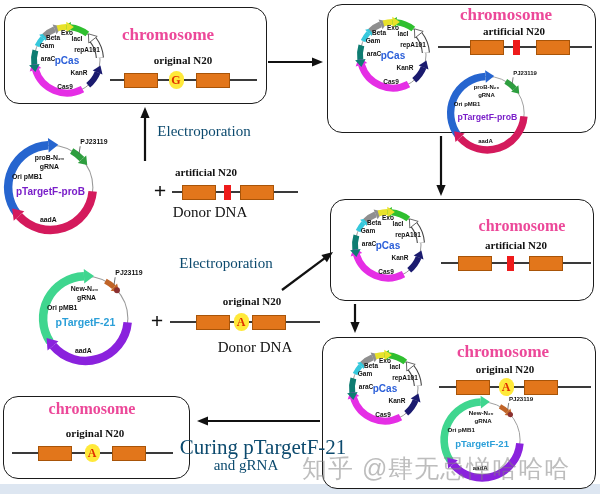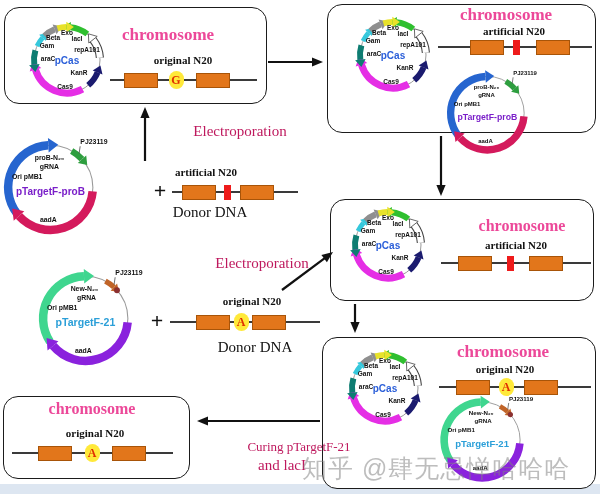--- a/index.html
+++ b/index.html
@@ -8,21 +8,21 @@
   .bottom-strip{position:absolute;left:0;top:484px;width:600px;height:10px;background:#dde6f1;z-index:0;}
   .panel{position:absolute;border:1.7px solid #1b1b1b;border-radius:15px;background:#fff;box-sizing:border-box;z-index:1;}
   .panel-title{position:absolute;transform:translate(-50%,-50%);color:#ec4899;white-space:nowrap;z-index:10;font-weight:bold;}
   .chrom-line{position:absolute;height:2px;background:#3a3a3a;z-index:10;}
   .dna-box{position:absolute;width:34px;height:15px;background:#e2761b;border:1px solid #a85408;box-sizing:border-box;z-index:11;}
   .dna-insert{position:absolute;width:7px;height:15px;background:#ee1b1b;z-index:11;}
   .dna-pill{position:absolute;width:15px;height:18px;background:#ffe93a;border-radius:8px;color:#e03000;
             font-weight:bold;font-size:12px;text-align:center;line-height:18px;z-index:11;}
   .chrom-label{position:absolute;transform:translate(-50%,-50%);font-weight:bold;font-size:11px;white-space:nowrap;z-index:10;color:#111;}
   .donor-label{position:absolute;transform:translate(-50%,-50%);font-size:15px;white-space:nowrap;z-index:10;color:#111;}
-  .annot{position:absolute;transform:translate(-50%,-50%);font-size:15px;white-space:nowrap;z-index:10;color:#be185d;margin-left:36px;}
+  .annot{position:absolute;transform:translate(-50%,-50%);font-size:15px;white-space:nowrap;z-index:10;color:#0c4a6e;}
   .plus{position:absolute;transform:translate(-50%,-50%);font-size:22px;font-weight:bold;z-index:10;color:#111;}
   .plasmid{position:absolute;z-index:10;}
   svg.overlay{position:absolute;left:0;top:0;z-index:30;pointer-events:none;}
   .watermark{position:absolute;left:302px;top:452px;font-family:Liberation Sans, sans-serif;
              font-size:25px;color:rgba(128,128,128,.52);letter-spacing:1px;white-space:nowrap;z-index:40;}
 </style>
 </head>
 <body>
 
 <div id="fig">
@@ -72,22 +72,22 @@
     <div class="chrom-label" style="left: 505px; top: 369px;">original N20</div>
     <div class="chrom-line" style="left: 12px; top: 452px; width: 161px;"></div>
     <div class="dna-box" style="left: 38px; top: 445.5px;"></div>
     <div class="dna-box" style="left: 112px; top: 445.5px;"></div>
     <div class="dna-pill" style="left: 84.5px; top: 444px;">A</div>
     <div class="chrom-label" style="left: 95px; top: 433px;">original N20</div>
     <div class="plus" style="left: 160px; top: 191px;">+</div>
     <div class="plus" style="left: 157px; top: 321px;">+</div>
     <div class="annot" style="font-size: 15px; left: 204px; top: 131px;">Electroporation</div>
     <div class="annot" style="font-size: 15px; left: 226px; top: 263px;">Electroporation</div>
-    <div class="annot" style="font-size: 13px; left: 263px; top: 447px;">Curing pTargetF-21</div>
-    <div class="annot" style="font-size: 15px; left: 246px; top: 465px;">and lacI</div>
+    <div class="annot" style="font-size: 21px; left: 263px; top: 447px;">Curing pTargetF-21</div>
+    <div class="annot" style="font-size: 15px; left: 246px; top: 465px;">and gRNA</div>
     <svg class="plasmid" viewBox="0 0 110 96" width="110" height="96" style="left: 12px; top: 10px;">
       <circle cx="55" cy="50" r="33" fill="none" stroke="#9a9a9a" stroke-width="1"></circle>
       <path d="M 58.4 17.2 A 33 33 0 0 1 75.3 24.0" fill="none" stroke="#2fbf2f" stroke-width="6"></path>
       <polygon points="51.0,16.4 59.0,11.9 57.9,22.5" fill="#2fbf2f"></polygon>
       <path d="M 81.0 29.7 A 33 33 0 0 1 87.9 47.7" fill="none" stroke="#444" stroke-width="8.2"></path>
       <path d="M 81.0 29.7 A 33 33 0 0 1 87.9 47.7" fill="none" stroke="#ffffff" stroke-width="6"></path>
       <polygon points="76.4,23.8 85.2,26.4 76.8,33.0" fill="#ffffff" stroke="#444" stroke-width="0.8"></polygon>
       <path d="M 85.6 62.4 A 33 33 0 0 1 76.2 75.3" fill="none" stroke="#1b1b6f" stroke-width="6"></path>
       <polygon points="88.4,55.4 90.5,64.4 80.7,60.4" fill="#1b1b6f"></polygon>
       <path d="M 70.5 79.1 A 33 33 0 0 1 23.4 59.6" fill="none" stroke="#e52ee5" stroke-width="7"></path>

